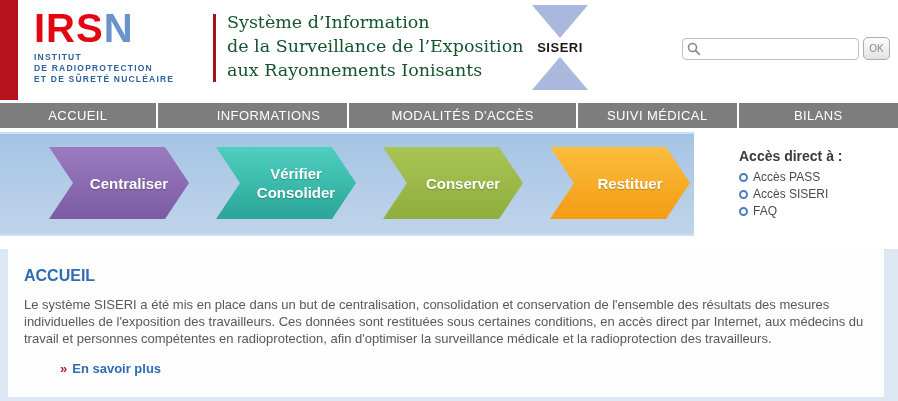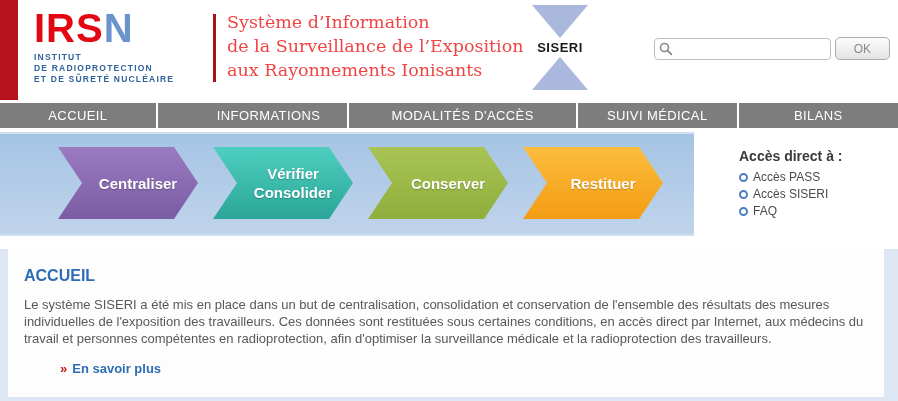--- a/index.html
+++ b/index.html
@@ -9,52 +9,52 @@
   
   .header { position:relative; width:898px; height:100px; background:#ffffff; }
   .red-bar { position:absolute; left:0; top:0; width:18px; height:100px; background:#b5121b; }
   .logo { position:absolute; left:34px; top:8px; }
   .logo-word { font-size:40px; font-weight:bold; letter-spacing:1px; line-height:40px;
                color:#e30613; font-family:"Liberation Sans", sans-serif; }
   .logo-word .n-blue { color:#6a93ce; }
   .logo-sub { margin-top:4px; color:#31639c; font-size:8.5px; font-weight:bold;
               letter-spacing:1.2px; line-height:11px; }
   .title-divider { position:absolute; left:213px; top:14px; width:3px; height:68px; background:#a31519; }
-  .site-title { position:absolute; left:227px; top:10px; color:#ef4444;
+  .site-title { position:absolute; left:227px; top:10px; color:#14532d;
                 font-family:"DejaVu Serif", serif; font-size:17.5px; line-height:24px; }
   .siseri-logo { position:absolute; left:528px; top:5px; width:64px; text-align:center; }
   .tri { width:56px; height:33px; margin:0 auto; background:#a9b8dc; }
   .tri-down { clip-path:polygon(0 0, 100% 0, 50% 100%); }
   .tri-up   { clip-path:polygon(50% 0, 0 100%, 100% 100%); }
   .siseri-text { font-size:13px; font-weight:bold; color:#1a1a1a; letter-spacing:0.5px;
                  line-height:17px; margin:1px 0; }
   .search-area { position:absolute; right:8px; top:37px; display:flex; align-items:center; gap:4px; }
   .search-wrap { position:relative; }
   .search-input { width:177px; height:22px; border:1px solid #bfbfbf; border-radius:4px;
                   padding:0 6px 0 24px; font-size:12px; color:#444; background:#ffffff; outline:none; }
   .search-icon { position:absolute; left:5px; top:4px; width:14px; height:14px; }
   .ok-button { height:23px; min-width:27px; border:1px solid #adadad; border-radius:5px;
-               background:linear-gradient(#fdfdfd,#e3e3e3); color:#8a8a8a; font-size:12px;
-               padding:0 18px; cursor:pointer; }
+               background:linear-gradient(#fdfdfd,#e3e3e3); color:#8a8a8a; font-size:10px;
+               padding:0 5px; cursor:pointer; }
 
   
   .nav { display:flex; width:898px; height:25px; background:#7d7d7d; margin-top:3px; }
   .nav-item { display:flex; align-items:center; justify-content:center; color:#ffffff;
               font-size:13px; letter-spacing:0.4px; cursor:pointer; border-right:2px solid #ffffff; }
   .nav-item:last-child { border-right:none; }
   .nav-item:nth-child(1){ width:169px; } .nav-item:nth-child(2){ width:171px;margin-left:32px; }
   .nav-item:nth-child(3){ width:245px; } .nav-item:nth-child(4){ width:172px; }
   .nav-item:nth-child(5){ width:171px; }
 
   
   .banner { position:relative; width:898px; height:104px; margin-top:4px; background:#ffffff; }
   .banner-blue { position:absolute; left:0; top:0; width:694px; height:104px;
                  background:linear-gradient(#a5c4e4,#c0d4eb);
                  border-top:2px solid #cfdff2; border-bottom:2px solid #cfdff2; }
-  .steps { position:absolute; left:58px; top:15px; display:flex; gap:15px; }
+  .steps { position:absolute; left:49px; top:15px; display:flex; gap:27px; }
   .step { width:140px; height:72px; display:flex; align-items:center; justify-content:center;
           flex-direction:column; padding-left:20px;
           clip-path:polygon(0 0, calc(100% - 24px) 0, 100% 50%, calc(100% - 24px) 100%, 0 100%, 24px 50%);
           color:#ffffff; font-size:15px; font-weight:bold; text-align:center; line-height:19px;
           text-shadow:0 1px 1px rgba(0,0,0,0.25); }
   .quick-access { position:absolute; left:739px; top:16px; }
   .qa-title { font-size:14px; font-weight:bold; color:#3a3a3a; margin-bottom:5px; }
   .qa-link { display:flex; align-items:center; font-size:12px; color:#4a4a4a;
              line-height:17px; cursor:pointer; }
   .qa-bullet { display:inline-block; width:9px; height:9px; border:2.5px solid #4d7ebf;

